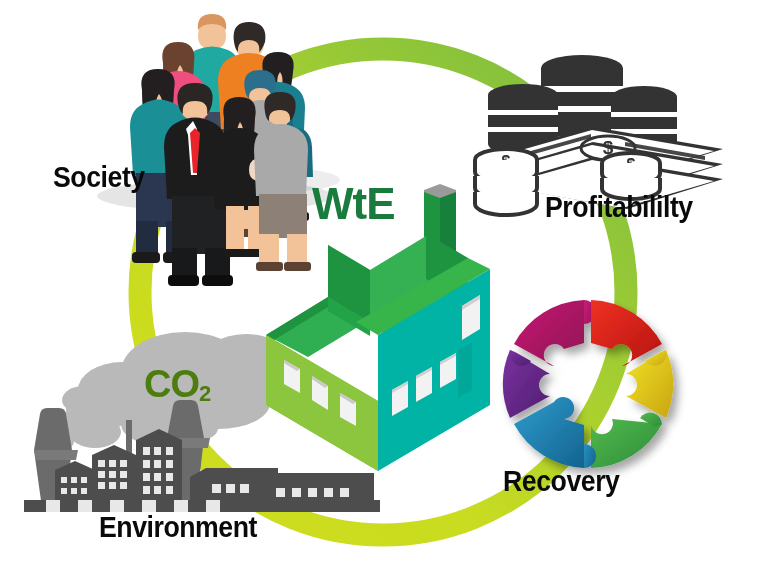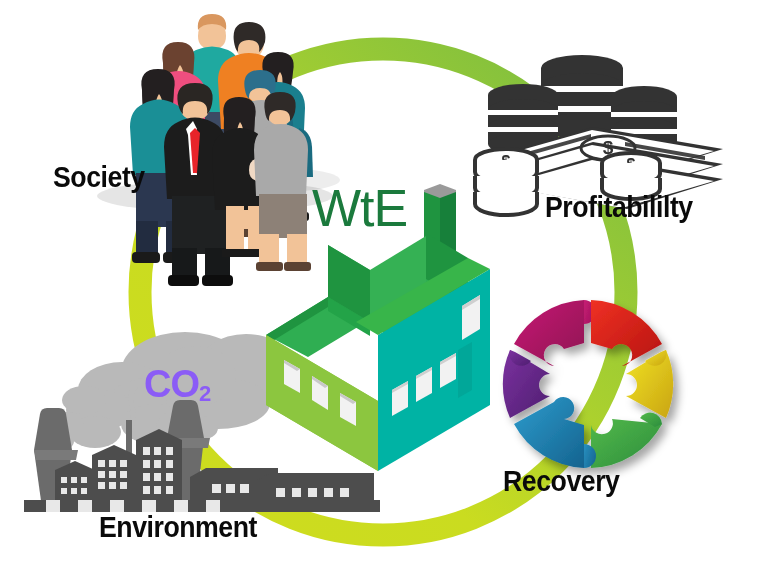--- a/index.html
+++ b/index.html
@@ -20,26 +20,26 @@
     line-height:1;
     transform:scaleX(0.92);
     transform-origin:left center;
   }
   #label-society{left:53px;top:163px;font-size:29px;}
   #label-profitability{left:545px;top:193px;font-size:29px;}
   #label-recovery{left:503px;top:467px;font-size:29px;}
   #label-environment{left:99px;top:513px;font-size:29px;}
   #label-wte{
     position:absolute;left:312px;top:182px;
-    font-size:52px;font-weight:normal;color:#1b7a3d;
+    font-size:44px;font-weight:bold;color:#1b7a3d;
     letter-spacing:-1px;line-height:1;transform:none;
   }
   #label-co2{
     position:absolute;left:144px;top:365px;
-    font-size:38px;font-weight:bold;color:#8b5cf6;
+    font-size:38px;font-weight:bold;color:#4d7c0f;
     line-height:1;transform:none;letter-spacing:-1px;
   }
   #label-co2 sub{font-size:22px;vertical-align:-4px;}
 </style>
 </head>
 <body>
 
 <div id="stage">
 
   <svg class="layer" viewBox="0 0 763 570">

